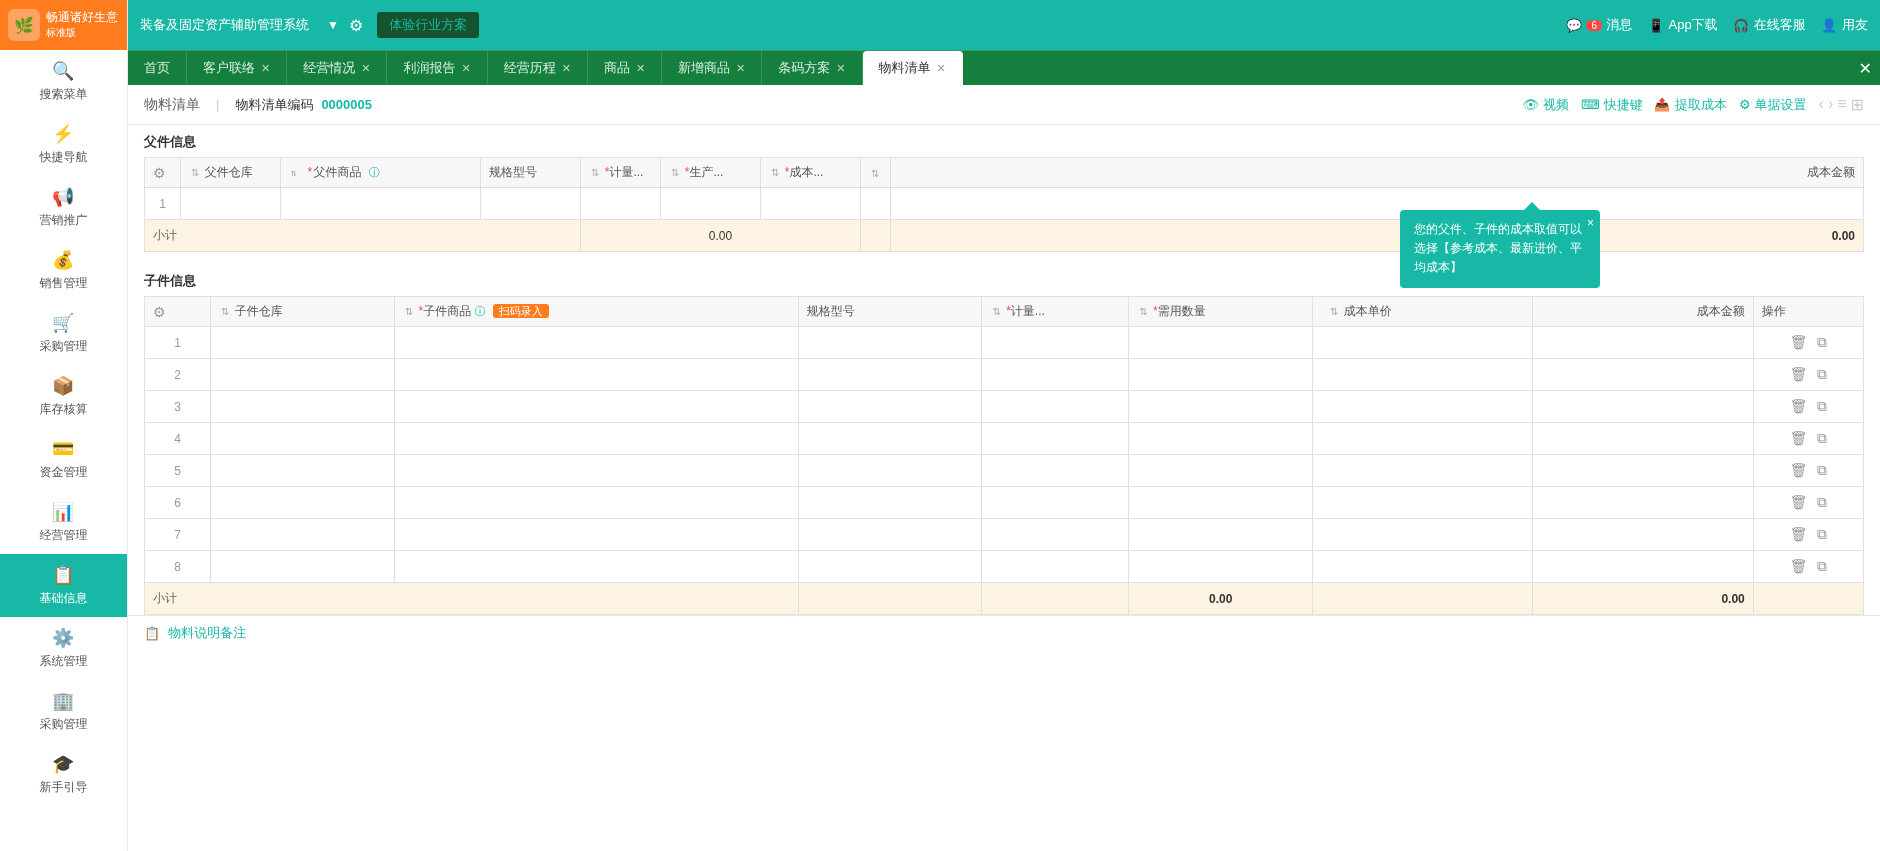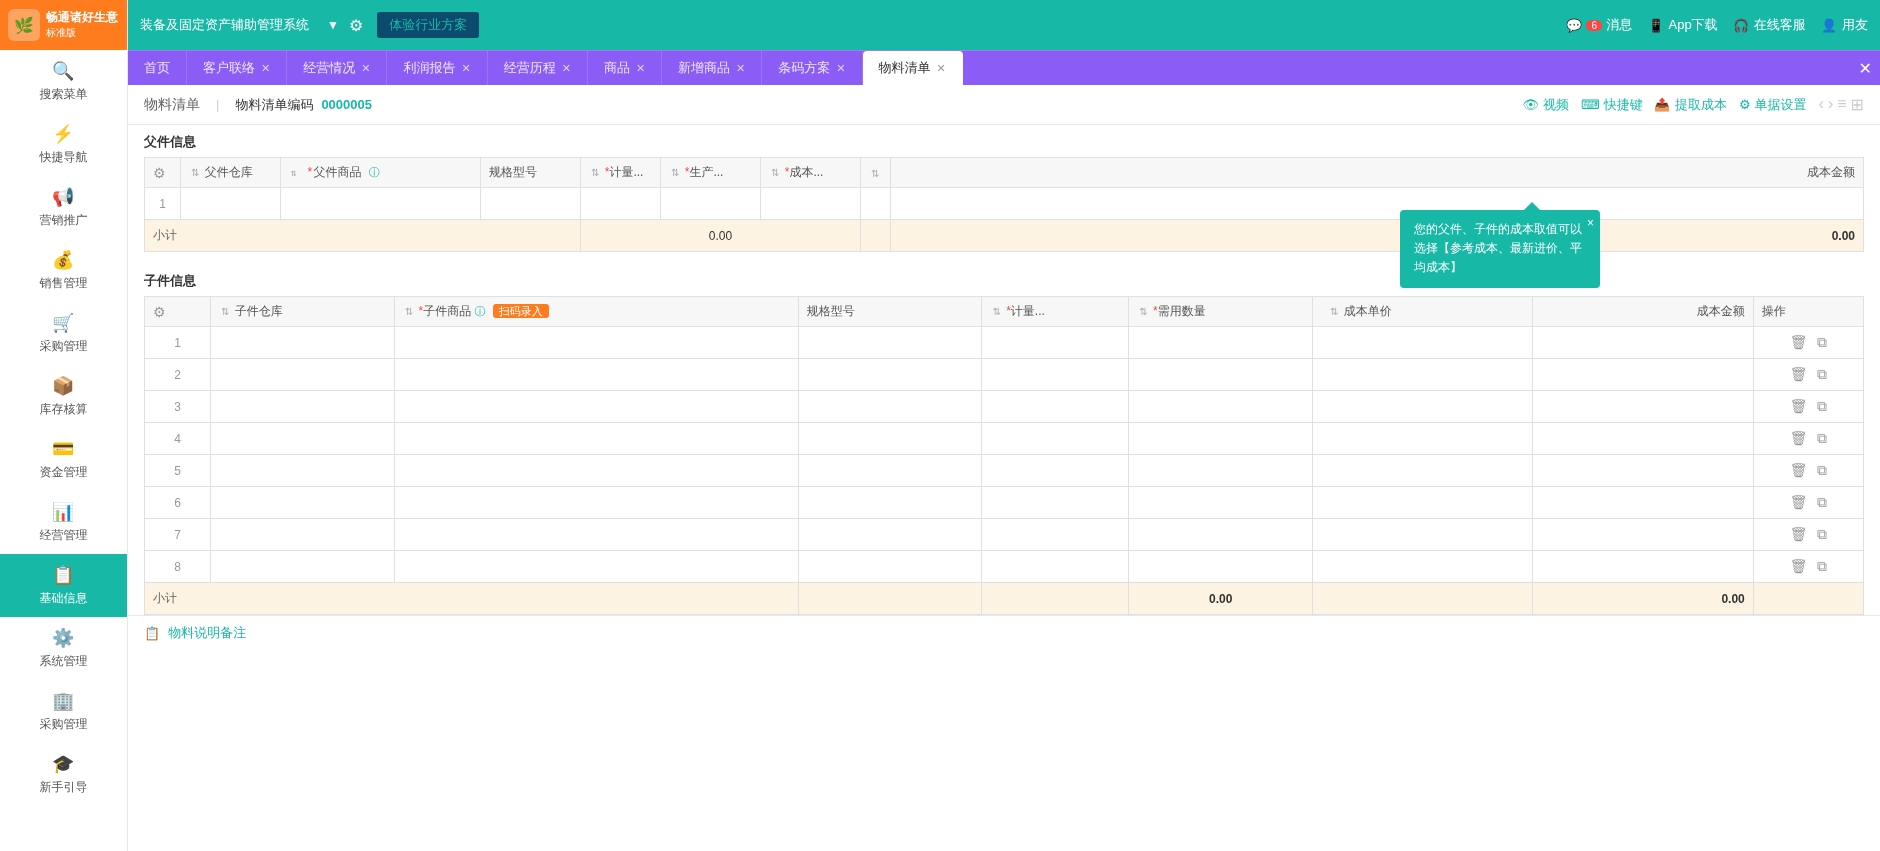--- a/index.html
+++ b/index.html
@@ -2,41 +2,41 @@
 <html><head>
   <meta charset="utf-8">
   <style>
     * { margin: 0; padding: 0; box-sizing: border-box; }
     body { font-family: 'Microsoft YaHei', Arial, sans-serif; font-size: 13px; background: #f0f2f5; display: flex; height: 851px; overflow: hidden; }
 
     
     .sidebar { width: 128px; background: #fff; display: flex; flex-direction: column; border-right: 1px solid #e8e8e8; flex-shrink: 0; }
     .sidebar-logo { background: #ff7c1e; color: #fff; padding: 10px 8px; display: flex; align-items: center; gap: 6px; height: 50px; }
     .sidebar-logo-icon { width: 32px; height: 32px; background: rgba(255,255,255,0.3); border-radius: 6px; display: flex; align-items: center; justify-content: center; font-size: 16px; }
-    .sidebar-logo-text { font-size: 12px; font-weight: bold; line-height: 1.3; }
+    .sidebar-logo-text { font-size: 12px; font-weight: normal; line-height: 1.3; }
     .sidebar-logo-sub { font-size: 10px; }
     .sidebar-item { display: flex; flex-direction: column; align-items: center; padding: 10px 0; cursor: pointer; color: #555; gap: 4px; font-size: 12px; }
     .sidebar-item.active { color: #fff; background: #17b8a6; }
     .sidebar-item .icon { font-size: 18px; }
 
     
     .main { flex: 1; display: flex; flex-direction: column; overflow: hidden; }
 
     
     .topbar { background: #17b8a6; display: flex; align-items: center; height: 50px; padding: 0 12px; gap: 10px; }
     .topbar-system-name { color: #fff; font-size: 13px; margin-right: 8px; }
     .topbar-dropdown { color: #fff; font-size: 12px; cursor: pointer; }
     .topbar-gear { color: #fff; font-size: 16px; cursor: pointer; margin-right: 4px; }
-    .topbar-btn { background: #0c4a6e; color: #17b8a6; border: none; border-radius: 3px; padding: 4px 12px; cursor: pointer; font-size: 13px; }
+    .topbar-btn { background: #14532d; color: #17b8a6; border: none; border-radius: 3px; padding: 4px 12px; cursor: pointer; font-size: 13px; }
     .topbar-right { margin-left: auto; display: flex; align-items: center; gap: 16px; color: #fff; font-size: 13px; }
     .topbar-right-item { display: flex; align-items: center; gap: 4px; cursor: pointer; }
     .badge { background: #ff4444; color: #fff; border-radius: 10px; font-size: 10px; padding: 0 5px; min-width: 16px; text-align: center; }
 
     
-    .nav-tabs { background: #8b5cf6; display: flex; align-items: center; border-top: 1px solid rgba(255,255,255,0.2); overflow-x: auto; }
+    .nav-tabs { background: #15803d; display: flex; align-items: center; border-top: 1px solid rgba(255,255,255,0.2); overflow-x: auto; }
     .nav-tab { padding: 8px 16px; color: rgba(255,255,255,0.85); cursor: pointer; white-space: nowrap; font-size: 13px; display: flex; align-items: center; gap: 6px; border-right: 1px solid rgba(255,255,255,0.15); }
     .nav-tab.active { background: #fff; color: #333; border-radius: 4px 4px 0 0; }
     .nav-tab .close-x { font-size: 11px; color: rgba(255,255,255,0.7); }
     .nav-tab.active .close-x { color: #999; }
     .nav-close-all { margin-left: auto; color: #fff; padding: 0 8px; cursor: pointer; font-size: 16px; }
 
     
     .content { flex: 1; background: #fff; overflow-y: auto; padding: 0; }
 
     

